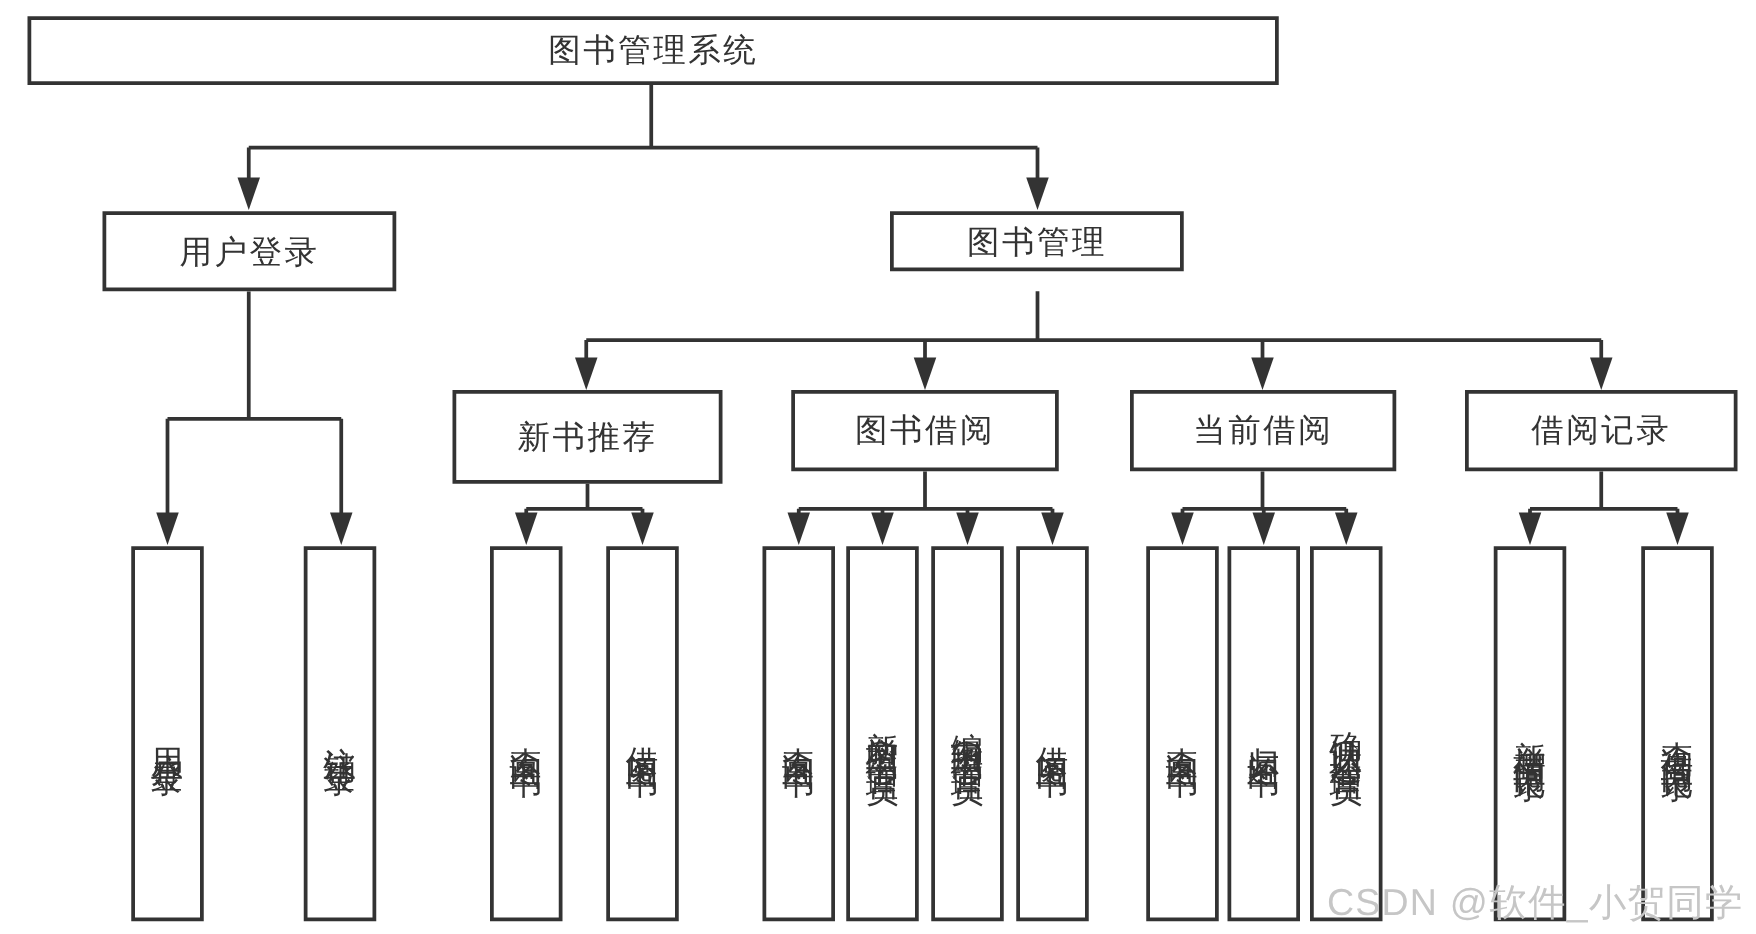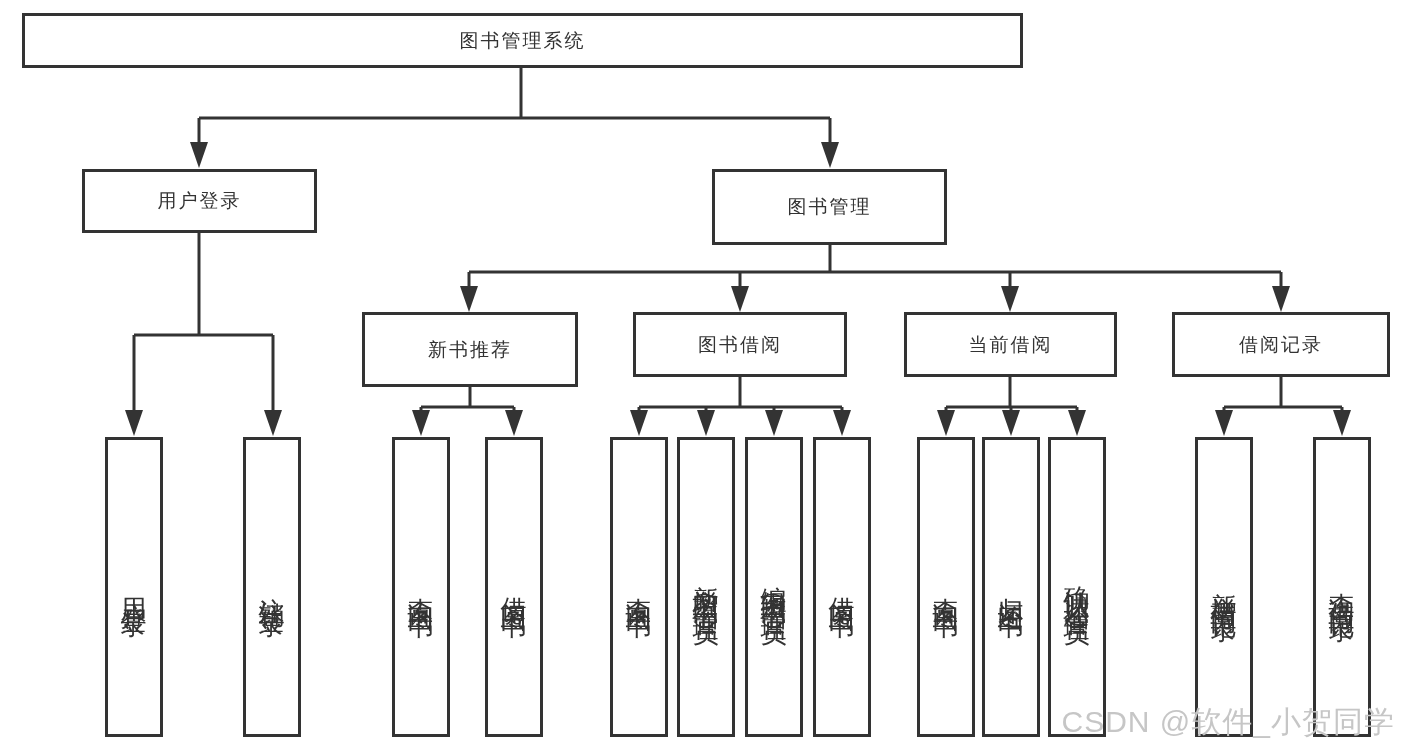--- a/index.html
+++ b/index.html
@@ -35,21 +35,21 @@
     box-sizing: border-box;
     border: 3px solid #333333;
     background: #ffffff;
     color: #333333;
     display: flex;
     align-items: center;
     justify-content: center;
     text-align: center;
   }
   .h-box {
-    font-size: 19px;
+    font-size: 26px;
     letter-spacing: 2px;
     white-space: nowrap;
   }
   .v-box {
     top: 437px;
     height: 300px;
     width: 58px;
     writing-mode: vertical-rl;
     text-orientation: mixed;
     font-size: 26px;
@@ -143,21 +143,21 @@
       <path d="M1224 407 V414"></path>
       <polygon points="1215,410 1233,410 1224,436"></polygon>
       <path d="M1342 407 V414"></path>
       <polygon points="1333,410 1351,410 1342,436"></polygon>
     </g>
   </svg>
 
   <div class="box h-box" style="left:22px; top:13px; width:1001px; height:55px;">图书管理系统</div>
 
   <div class="box h-box" style="left:82px; top:169px; width:235px; height:64px;">用户登录</div>
-  <div class="box h-box" style="left:712px; top:169px; width:235px; height:76px;">图书管理</div>
+  <div class="box h-box" style="left:712px; top:169px; width:235px; height:48px;">图书管理</div>
 
   <div class="box h-box" style="left:362px; top:312px; width:216px; height:75px;">新书推荐</div>
   <div class="box h-box" style="left:633px; top:312px; width:214px; height:65px;">图书借阅</div>
   <div class="box h-box" style="left:904px; top:312px; width:213px; height:65px;">当前借阅</div>
   <div class="box h-box" style="left:1172px; top:312px; width:218px; height:65px;">借阅记录</div>
 
   <div class="box v-box" style="left:105px;">用户登录</div>
   <div class="box v-box" style="left:243px;">注销登录</div>
 
   <div class="box v-box" style="left:392px;">查询图书</div>

